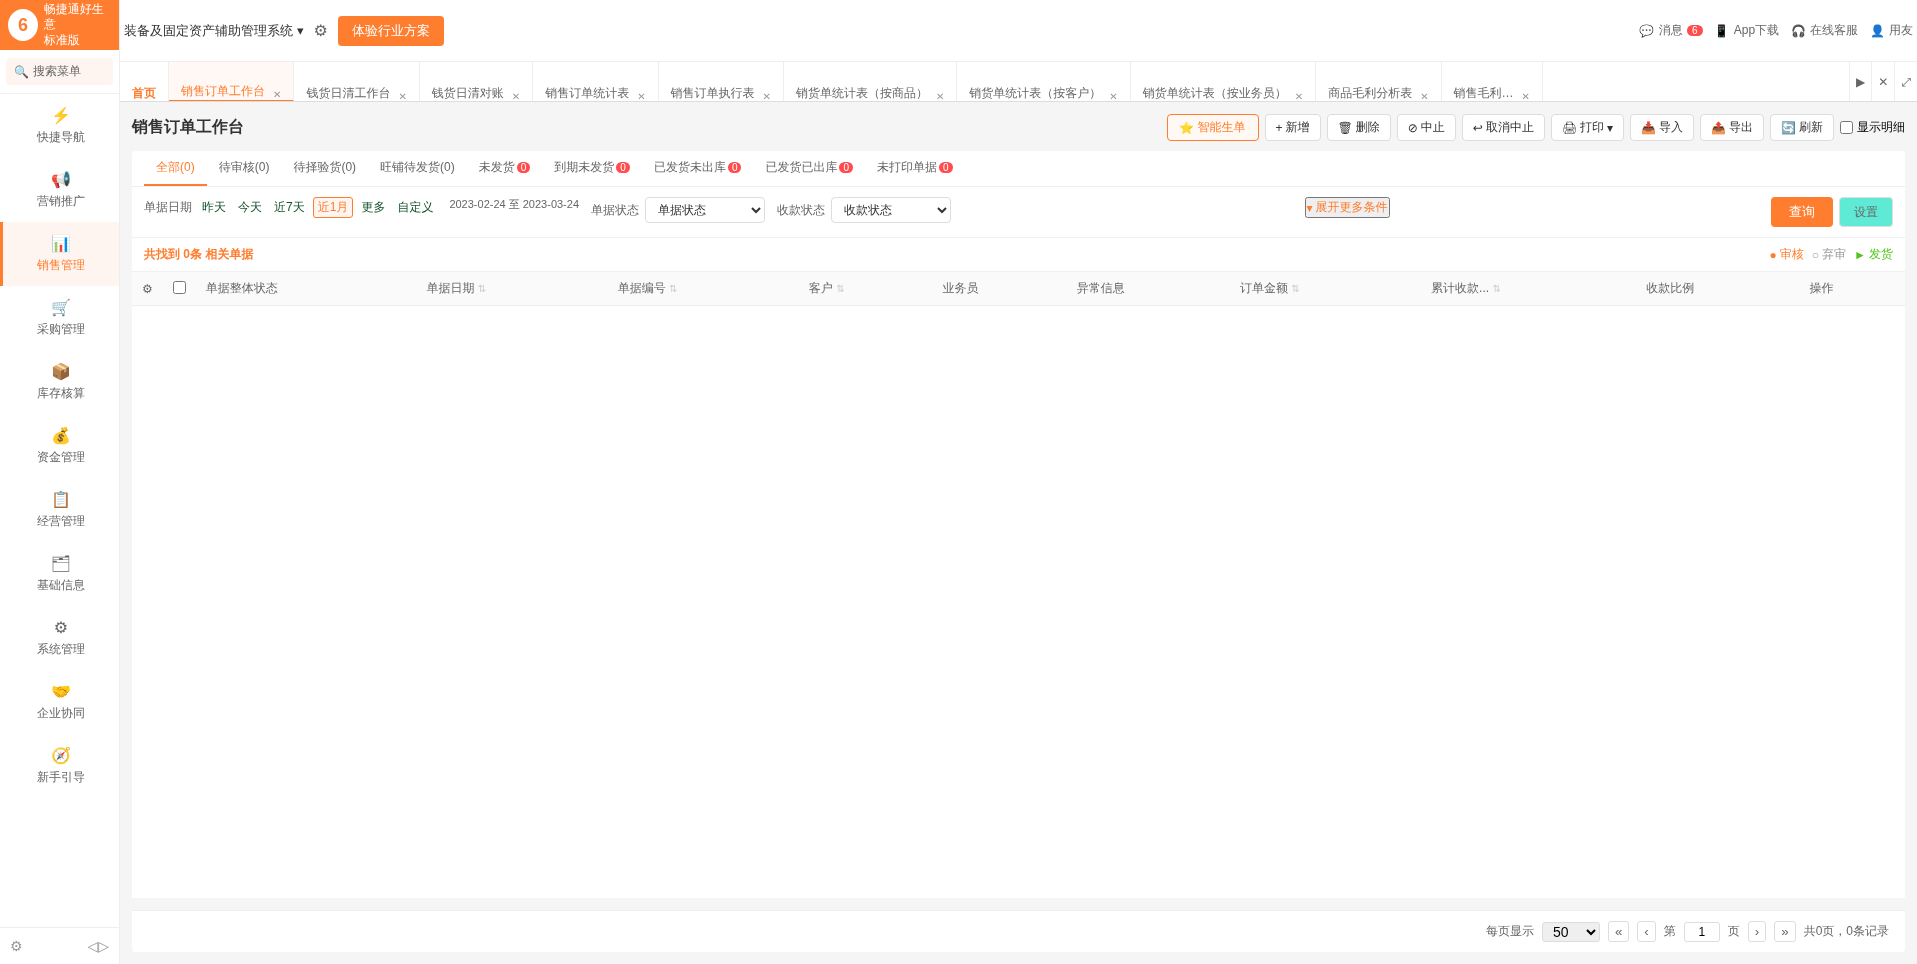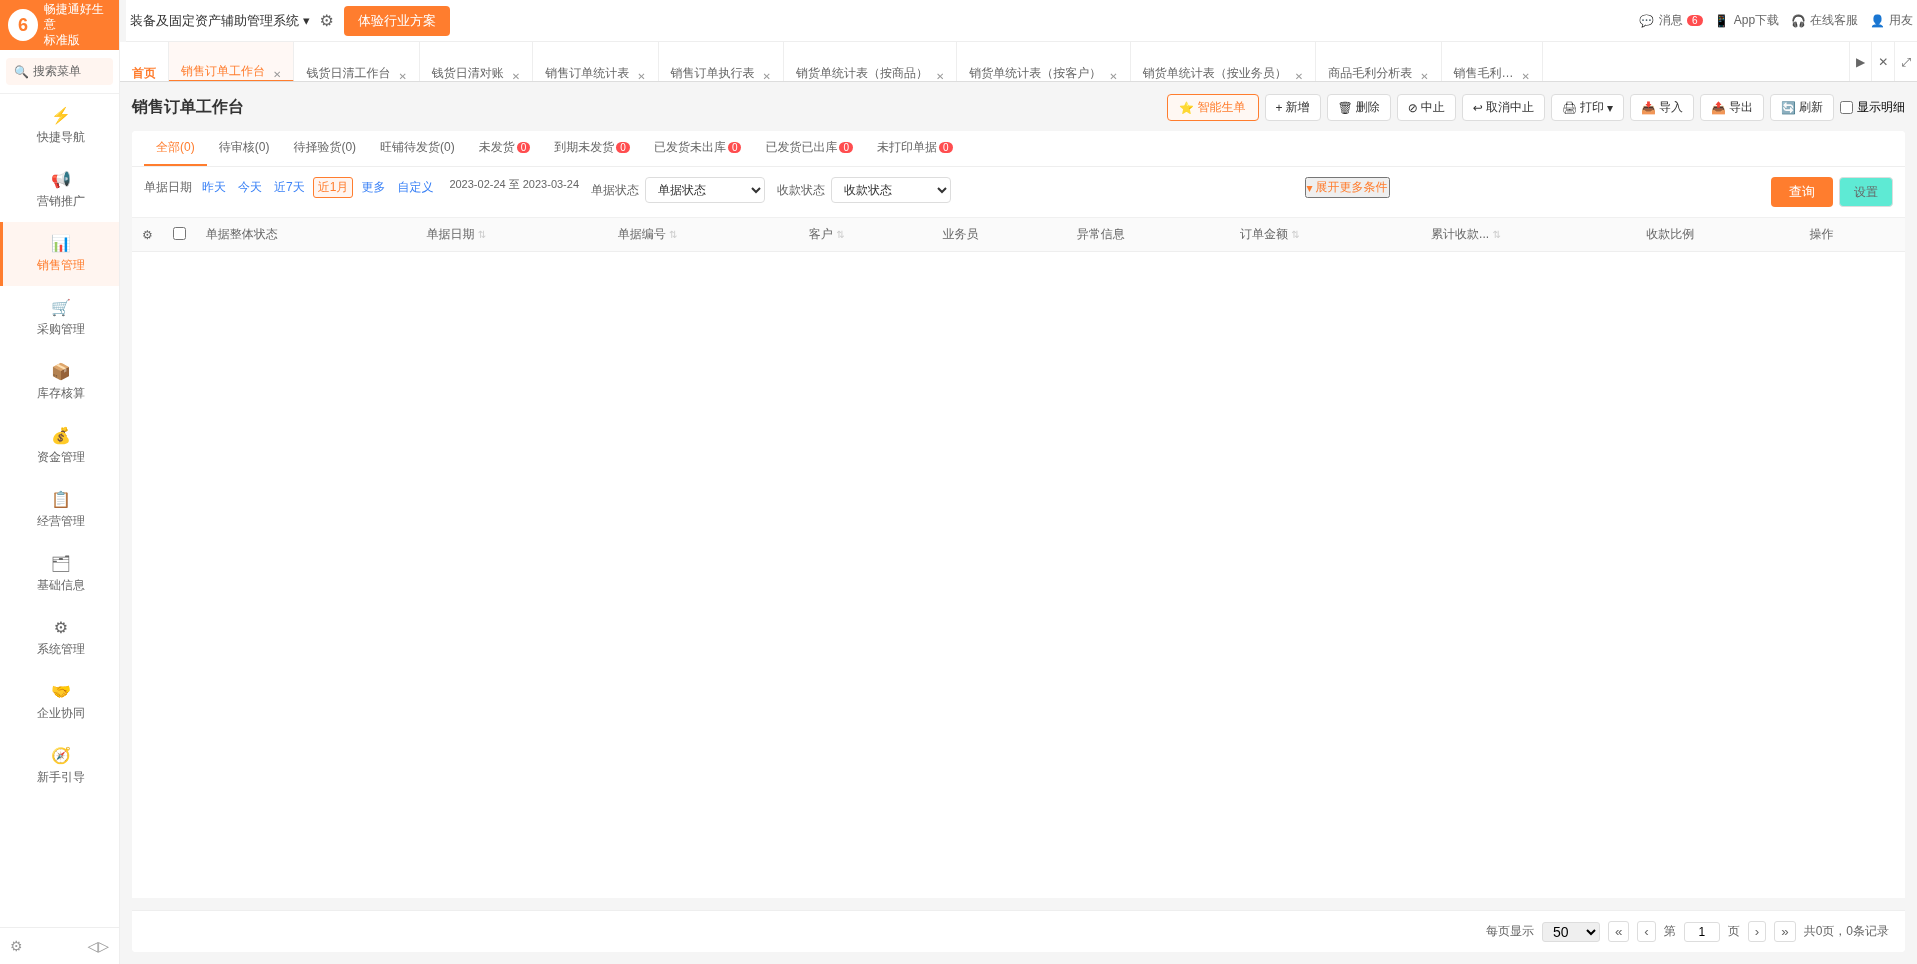--- a/index.html
+++ b/index.html
@@ -15,21 +15,21 @@
     .sidebar-nav-item { padding: 12px 8px; display: flex; flex-direction: column; align-items: center; gap: 4px; cursor: pointer; color: #666; font-size: 12px; border-left: 3px solid transparent; }
     .sidebar-nav-item.active { background: #fff5f0; color: #ff7d2e; border-left-color: #ff7d2e; }
     .sidebar-nav-item .nav-icon { font-size: 16px; }
     .sidebar-footer { margin-top: auto; padding: 10px; display: flex; justify-content: space-between; border-top: 1px solid #eee; }
     .sidebar-footer-btn { background: none; border: none; cursor: pointer; color: #999; font-size: 14px; }
 
     
     .main { flex: 1; display: flex; flex-direction: column; overflow: hidden; }
 
     
-    .topbar { background: #fff; height: 42px; display: flex; align-items: center; padding: 0 4px; border-bottom: 1px solid #eee; gap: 10px; margin-left: 6px; }
+    .topbar { background: #fff; height: 62px; display: flex; align-items: center; padding: 0 4px; border-bottom: 1px solid #eee; gap: 10px; }
     .topbar-dropdown { display: flex; align-items: center; gap: 4px; cursor: pointer; color: #333; font-size: 13px; }
     .topbar-actions { display: flex; align-items: center; gap: 12px; margin-left: auto; }
     .topbar-action { display: flex; align-items: center; gap: 4px; color: #666; font-size: 12px; cursor: pointer; }
     .orange-btn { background: #ff7d2e; color: #fff; border: none; padding: 6px 14px; border-radius: 4px; cursor: pointer; font-size: 13px; }
     .badge { background: #ff4d4f; color: #fff; border-radius: 10px; padding: 0 5px; font-size: 10px; min-width: 16px; text-align: center; }
     .topbar-gear { color: #666; font-size: 16px; cursor: pointer; }
 
     
     .tabbar { background: #fff; display: flex; align-items: center; border-bottom: 1px solid #ddd; overflow: hidden; height: 40px; }
     .tab-item { padding: 0 12px; height: 40px; display: flex; align-items: flex-end; gap: 4px; cursor: pointer; color: #666; font-size: 12px; white-space: nowrap; border-right: 1px solid #eee; flex-shrink: 0; }
@@ -58,21 +58,21 @@
     .sub-tabs { display: flex; border-bottom: 1px solid #eee; padding: 0 12px; background: #fff; }
     .sub-tab { padding: 8px 12px; cursor: pointer; font-size: 12px; color: #666; white-space: nowrap; }
     .sub-tab.active { color: #ff7d2e; border-bottom: 2px solid #ff7d2e; font-weight: 500; }
     .sub-tab .cnt-badge { background: #ff4d4f; color: #fff; border-radius: 10px; padding: 0 4px; font-size: 10px; margin-left: 2px; }
 
     
     .filter-row { padding: 10px 12px; display: flex; align-items: flex-start; gap: 12px; border-bottom: 1px solid #f0f0f0; flex-wrap: wrap; }
     .filter-group { display: flex; align-items: center; gap: 6px; font-size: 12px; color: #333; }
     .filter-label { color: #666; white-space: nowrap; }
     .date-shortcuts { display: flex; gap: 4px; align-items: center; }
-    .date-btn { background: none; border: none; cursor: pointer; color: #3b82f6; font-size: 12px; padding: 1px 4px; }
+    .date-btn { background: none; border: none; cursor: pointer; color: #14532d; font-size: 12px; padding: 1px 4px; }
     .date-btn.active { color: #ff7d2e; background: #fff5f0; border-radius: 3px; border: 1px solid #ff7d2e; }
     .date-range { color: #666; font-size: 11px; }
     .filter-select { border: 1px solid #ddd; padding: 4px 8px; border-radius: 4px; font-size: 12px; color: #333; min-width: 120px; cursor: pointer; background: #fff; }
     .expand-btn { color: #ff7d2e; cursor: pointer; font-size: 12px; display: flex; align-items: center; gap: 3px; }
     .filter-right { margin-left: auto; display: flex; gap: 8px; align-items: flex-start; flex-direction: column; padding-left: 28px; }
     .filter-actions { display: flex; gap: 6px; }
 
     
     .results-header { padding: 8px 12px; display: flex; align-items: center; justify-content: space-between; font-size: 12px; color: #666; border-bottom: 1px solid #f0f0f0; }
     .results-count { }
@@ -379,20 +379,41 @@
         </div>
 
         <div class="filter-right">
           <div class="filter-actions">
             <button class="query-btn">查询</button>
             <button class="set-btn">设置</button>
           </div>
         </div>
       </div>
 
+      <div class="results-header">
+        <div class="results-count">
+          <span>共找到</span>
+          <span style="color:#ff7d2e;font-weight:bold;">0条</span>
+          <span>相关单据</span>
+        </div>
+        <div class="result-actions">
+          <div class="result-action-btn review">
+            <span>●</span>
+            <span>审核</span>
+          </div>
+          <div class="result-action-btn cancel">
+            <span>○</span>
+            <span>弃审</span>
+          </div>
+          <div class="result-action-btn ship">
+            <span>►</span>
+            <span>发货</span>
+          </div>
+        </div>
+      </div>
 
       <div class="data-table">
         <table>
           <thead>
             <tr>
               <th class="col-setting">⚙</th>
               <th class="col-checkbox">
                 <input type="checkbox" style="">
               </th>
               <th>

